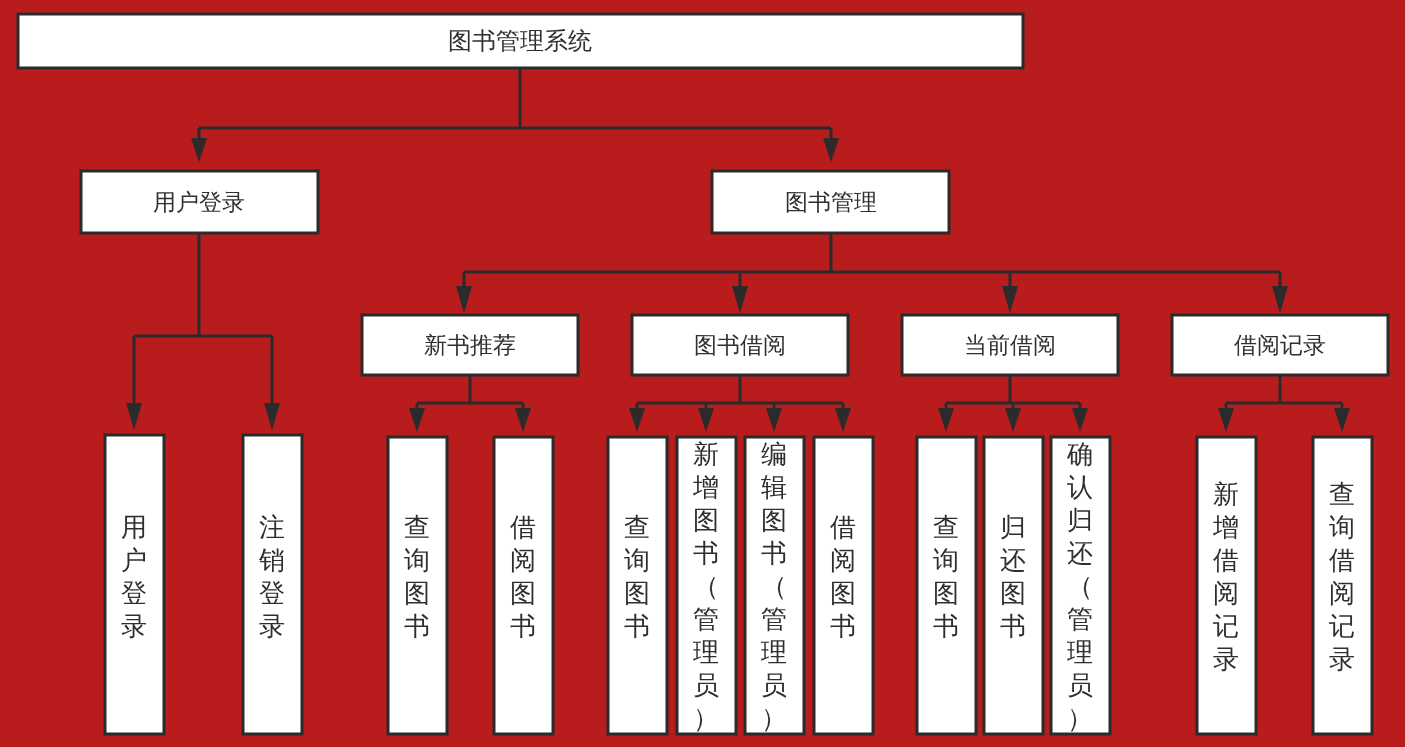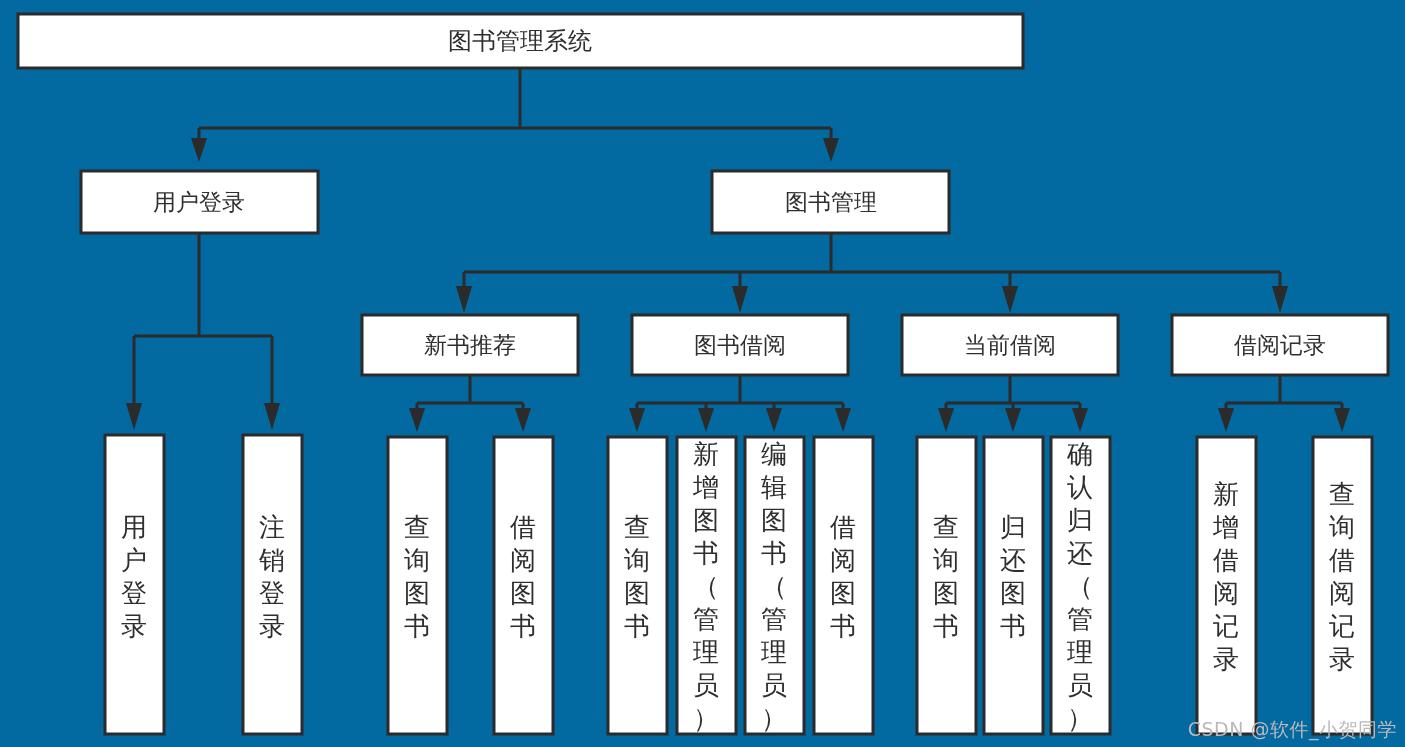--- a/index.html
+++ b/index.html
@@ -1,20 +1,20 @@
 <!DOCTYPE html>
 <html><head>
 <meta charset="utf-8">
 <style>
   html,body{margin:0;padding:0;background:#ffffff;}
   body{
     width:1405px;height:747px;overflow:hidden;
     font-family:"DejaVu Sans","Liberation Sans",sans-serif;
   }
-  #diagram-root{position:relative;width:1405px;height:747px;background:#0369a1;}
+  #diagram-root{position:relative;width:1405px;height:747px;background:#b91c1c;}
   svg.diagram{position:absolute;left:0;top:0;width:1405px;height:747px;}
   .node-box{
     fill:#ffffff;stroke:#2b2b2b;stroke-width:3;
   }
   .connector{stroke:#2b2b2b;stroke-width:3;fill:none;stroke-linecap:butt;}
   .arrow-head{fill:#2b2b2b;stroke:none;}
   .node-label{
     fill:#2f2f2f;
     font-family:"DejaVu Sans","Liberation Sans",sans-serif;
     font-size:23px;
@@ -201,14 +201,13 @@
       <rect class="node-box" x="1197" y="437" width="59" height="297"></rect>
       <text class="vlabel" x="1226" y="585"><tspan x="1226" y="502.5" text-anchor="middle">新</tspan><tspan x="1226" y="535.5" text-anchor="middle">增</tspan><tspan x="1226" y="568.5" text-anchor="middle">借</tspan><tspan x="1226" y="601.5" text-anchor="middle">阅</tspan><tspan x="1226" y="634.5" text-anchor="middle">记</tspan><tspan x="1226" y="667.5" text-anchor="middle">录</tspan></text>
     </g>
     <g>
       <rect class="node-box" x="1313" y="437" width="59" height="297"></rect>
       <text class="vlabel" x="1342" y="585"><tspan x="1342" y="502.5" text-anchor="middle">查</tspan><tspan x="1342" y="535.5" text-anchor="middle">询</tspan><tspan x="1342" y="568.5" text-anchor="middle">借</tspan><tspan x="1342" y="601.5" text-anchor="middle">阅</tspan><tspan x="1342" y="634.5" text-anchor="middle">记</tspan><tspan x="1342" y="667.5" text-anchor="middle">录</tspan></text>
     </g>
 
   </svg>
 
-  <div class="watermark">CSDN @软件_小贺同学</div>
 </div>
 
 </body></html>

